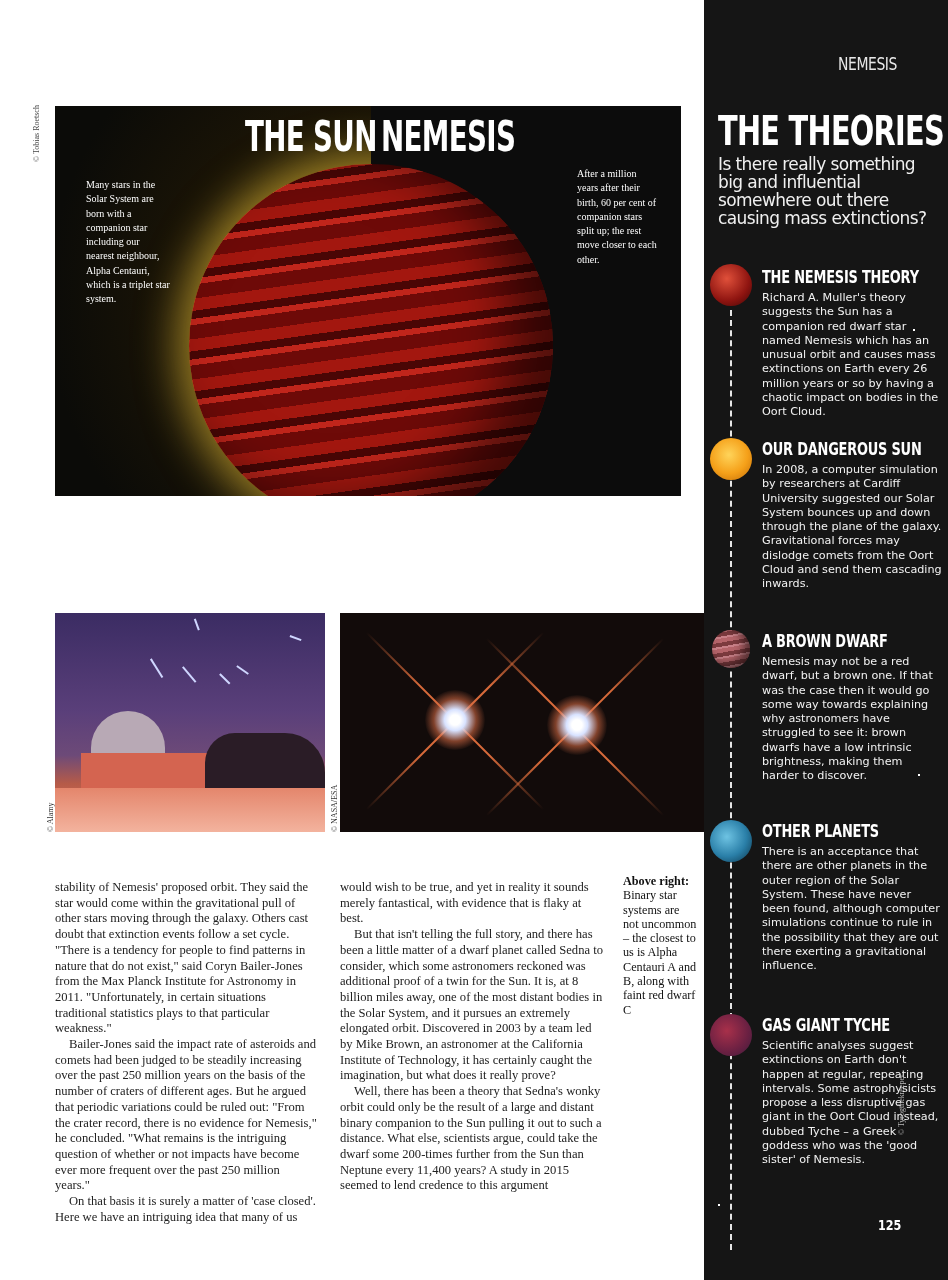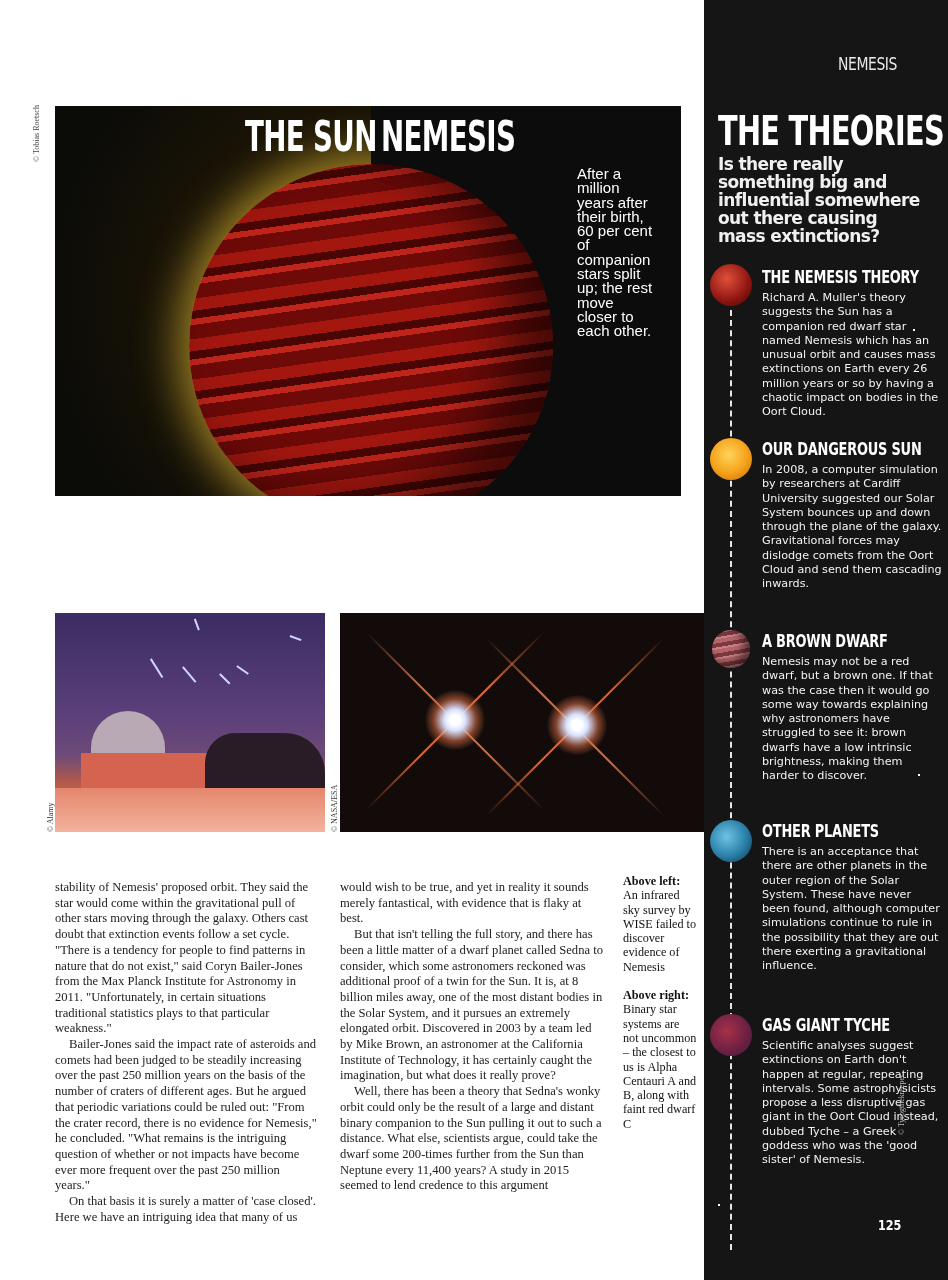--- a/index.html
+++ b/index.html
@@ -19,21 +19,21 @@
       radial-gradient(1px 1px at 140px 600px,#bbb 50%,transparent 51%),
       radial-gradient(1.5px 1.5px at 15px 1205px,#fff 50%,transparent 51%),
       radial-gradient(1px 1px at 230px 950px,#ccc 50%,transparent 51%),
       radial-gradient(1px 1px at 110px 1250px,#ccc 50%,transparent 51%);
     color:#fff}
   .section-label{position:absolute;left:134px;top:54px;font-family:"DejaVu Sans",sans-serif;
     font-size:17px;letter-spacing:-0.5px;color:#e8e8e8;transform:scaleX(.82);transform-origin:left}
   .theories-title{position:absolute;left:14px;top:108px;font-family:"DejaVu Sans",sans-serif;font-weight:bold;
     font-size:40px;letter-spacing:-1px;transform:scaleX(.72);transform-origin:left;white-space:nowrap}
   .theories-sub{position:absolute;left:14px;top:155px;width:210px;font-family:"DejaVu Sans",sans-serif;
-    font-size:17px;line-height:18px;letter-spacing:-0.6px;color:#f0f0f0;font-weight:700}
+    font-size:17px;line-height:18px;letter-spacing:-0.6px;color:#f0f0f0;font-weight:400}
   .timeline{position:absolute;left:26px;top:300px;height:950px;border-left:2px dashed #e6e6e6}
   .theory{position:absolute;left:0;width:244px}
   .theory .orb{position:absolute;left:6px;width:42px;height:42px;border-radius:50%}
   .theory h3{position:absolute;left:58px;top:0;font-family:"DejaVu Sans",sans-serif;font-weight:bold;
     font-size:18px;transform:scaleX(.72);transform-origin:left;white-space:nowrap;letter-spacing:-0.3px}
   .theory p{position:absolute;left:58px;top:25px;width:180px;font-family:"DejaVu Sans",sans-serif;
     font-size:11.2px;line-height:14.3px;color:#f2f2f2}
   .orb-nemesis{background:radial-gradient(circle at 40% 35%,#e0503a,#8e1410 60%,#3c0605)}
   .orb-sun{background:radial-gradient(circle at 45% 40%,#ffd45a,#f5a019 55%,#c06a08)}
   .orb-brown{background:repeating-linear-gradient(170deg,#b5646a 0 4px,#7c3a3e 4px 8px,#c98088 8px 10px);
@@ -53,21 +53,21 @@
   .sun-disc{position:absolute;left:134px;top:58px;width:364px;height:364px;border-radius:50%;
     background:radial-gradient(circle at 55% 55%,#f38a12 0,#f5a51e 45%,#fbd03a 80%,#fff26a 100%);
     box-shadow:0 0 40px 12px rgba(255,210,60,.55)}
   .nemesis-disc{position:absolute;left:-182px;top:58px;width:364px;height:364px;border-radius:50%;
     background:repeating-linear-gradient(172deg,#6e0a08 0 14px,#a3170f 14px 26px,#4a0605 26px 34px,#c0251b 34px 40px);
     box-shadow:inset -40px -20px 60px rgba(0,0,0,.6)}
   .hero h2{position:absolute;top:6px;font-family:"DejaVu Sans",sans-serif;font-weight:bold;font-size:42px;
     color:#fff;transform:scaleX(.66);white-space:nowrap;letter-spacing:-1px}
   .hero .t-sun{left:190px;transform-origin:left}
   .hero .t-nem{left:326px;transform-origin:left}
-  .hero .fact{position:absolute;font-family:Liberation Sans, sans-serif;font-size:15px;line-height:14.3px;color:#fff}
+  .hero .fact{position:absolute;font-family:Liberation Serif, serif;font-size:10px;line-height:14.3px;color:#fff}
   .f1{left:31px;top:72px;width:84px}
   .f2{left:31px;top:387px;width:84px}
   .f3{left:522px;top:61px;width:80px}
   .f4{left:527px;top:350px;width:84px}
   .credit-hero{position:absolute;left:32px;top:162px;font-size:8px;color:#444;transform:rotate(-90deg);
     transform-origin:left top;white-space:nowrap}
 
   
   .photo-left{position:absolute;left:55px;top:613px;width:270px;height:219px;overflow:hidden;
     background:linear-gradient(180deg,#3b2c63 0,#5a3f7a 45%,#6d4a78 65%,#b65b48 78%,#e7806a 100%)}
@@ -98,20 +98,21 @@
 <div class="credit-hero">© Tobias Roetsch</div>
 <div class="hero">
   <div class="left-half">
     <div class="sun-disc"></div>
   </div>
   <div class="right-half">
     <div class="nemesis-disc"></div>
   </div>
   <h2 class="t-sun">THE SUN</h2>
   <h2 class="t-nem">NEMESIS</h2>
+  <div class="fact f1">Many stars in the Solar System are born with a companion star including our nearest neighbour, Alpha Centauri, which is a triplet star system.</div>
   <div class="fact f3">After a million years after their birth, 60 per cent of companion stars split up; the rest move closer to each other.</div>
 </div>
 
 <div class="credit-small" style="left:46px;top:832px">© Alamy</div>
 <div class="photo-left">
   <div class="trail" style="left:96px;top:45px;width:22px;transform:rotate(58deg)"></div>
   <div class="trail" style="left:128px;top:53px;width:20px;transform:rotate(50deg)"></div>
   <div class="trail" style="left:165px;top:60px;width:14px;transform:rotate(45deg)"></div>
   <div class="trail" style="left:182px;top:52px;width:14px;transform:rotate(35deg)"></div>
   <div class="trail" style="left:235px;top:22px;width:12px;transform:rotate(20deg)"></div>
@@ -137,24 +138,20 @@
   <p class="ind">Bailer-Jones said the impact rate of asteroids and comets had been judged to be steadily increasing over the past 250 million years on the basis of the number of craters of different ages. But he argued that periodic variations could be ruled out: "From the crater record, there is no evidence for Nemesis," he concluded. "What remains is the intriguing question of whether or not impacts have become ever more frequent over the past 250 million years."</p>
   <p class="ind">On that basis it is surely a matter of 'case closed'. Here we have an intriguing idea that many of us</p>
 </div>
 <div class="col col2">
   <p>would wish to be true, and yet in reality it sounds merely fantastical, with evidence that is flaky at best.</p>
   <p class="ind">But that isn't telling the full story, and there has been a little matter of a dwarf planet called Sedna to consider, which some astronomers reckoned was additional proof of a twin for the Sun. It is, at 8 billion miles away, one of the most distant bodies in the Solar System, and it pursues an extremely elongated orbit. Discovered in 2003 by a team led by Mike Brown, an astronomer at the California Institute of Technology, it has certainly caught the imagination, but what does it really prove?</p>
   <p class="ind">Well, there has been a theory that Sedna's wonky orbit could only be the result of a large and distant binary companion to the Sun pulling it out to such a distance. What else, scientists argue, could take the dwarf some 200-times further from the Sun than Neptune every 11,400 years? A study in 2015 seemed to lend credence to this argument</p>
 </div>
 
 <div class="captions">
-  <div class="cap">
-    <b>Above left:</b>
-    <span>An infrared sky survey by WISE failed to discover evidence of Nemesis</span>
-  </div>
   <div class="cap">
     <b>Above right:</b>
     <span>Binary star systems are not uncommon – the closest to us is Alpha Centauri A and B, along with faint red dwarf C</span>
   </div>
 </div>
 
 <aside class="sidebar">
   <div class="section-label">NEMESIS</div>
   <div class="theories-title">THE THEORIES</div>
   <div class="theories-sub">Is there really something big and influential somewhere out there causing mass extinctions?</div>

